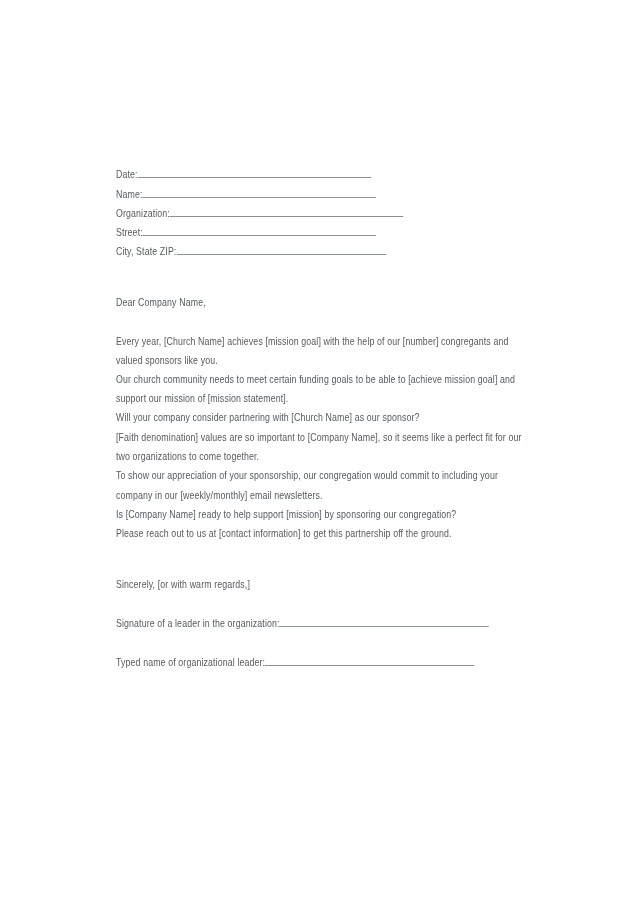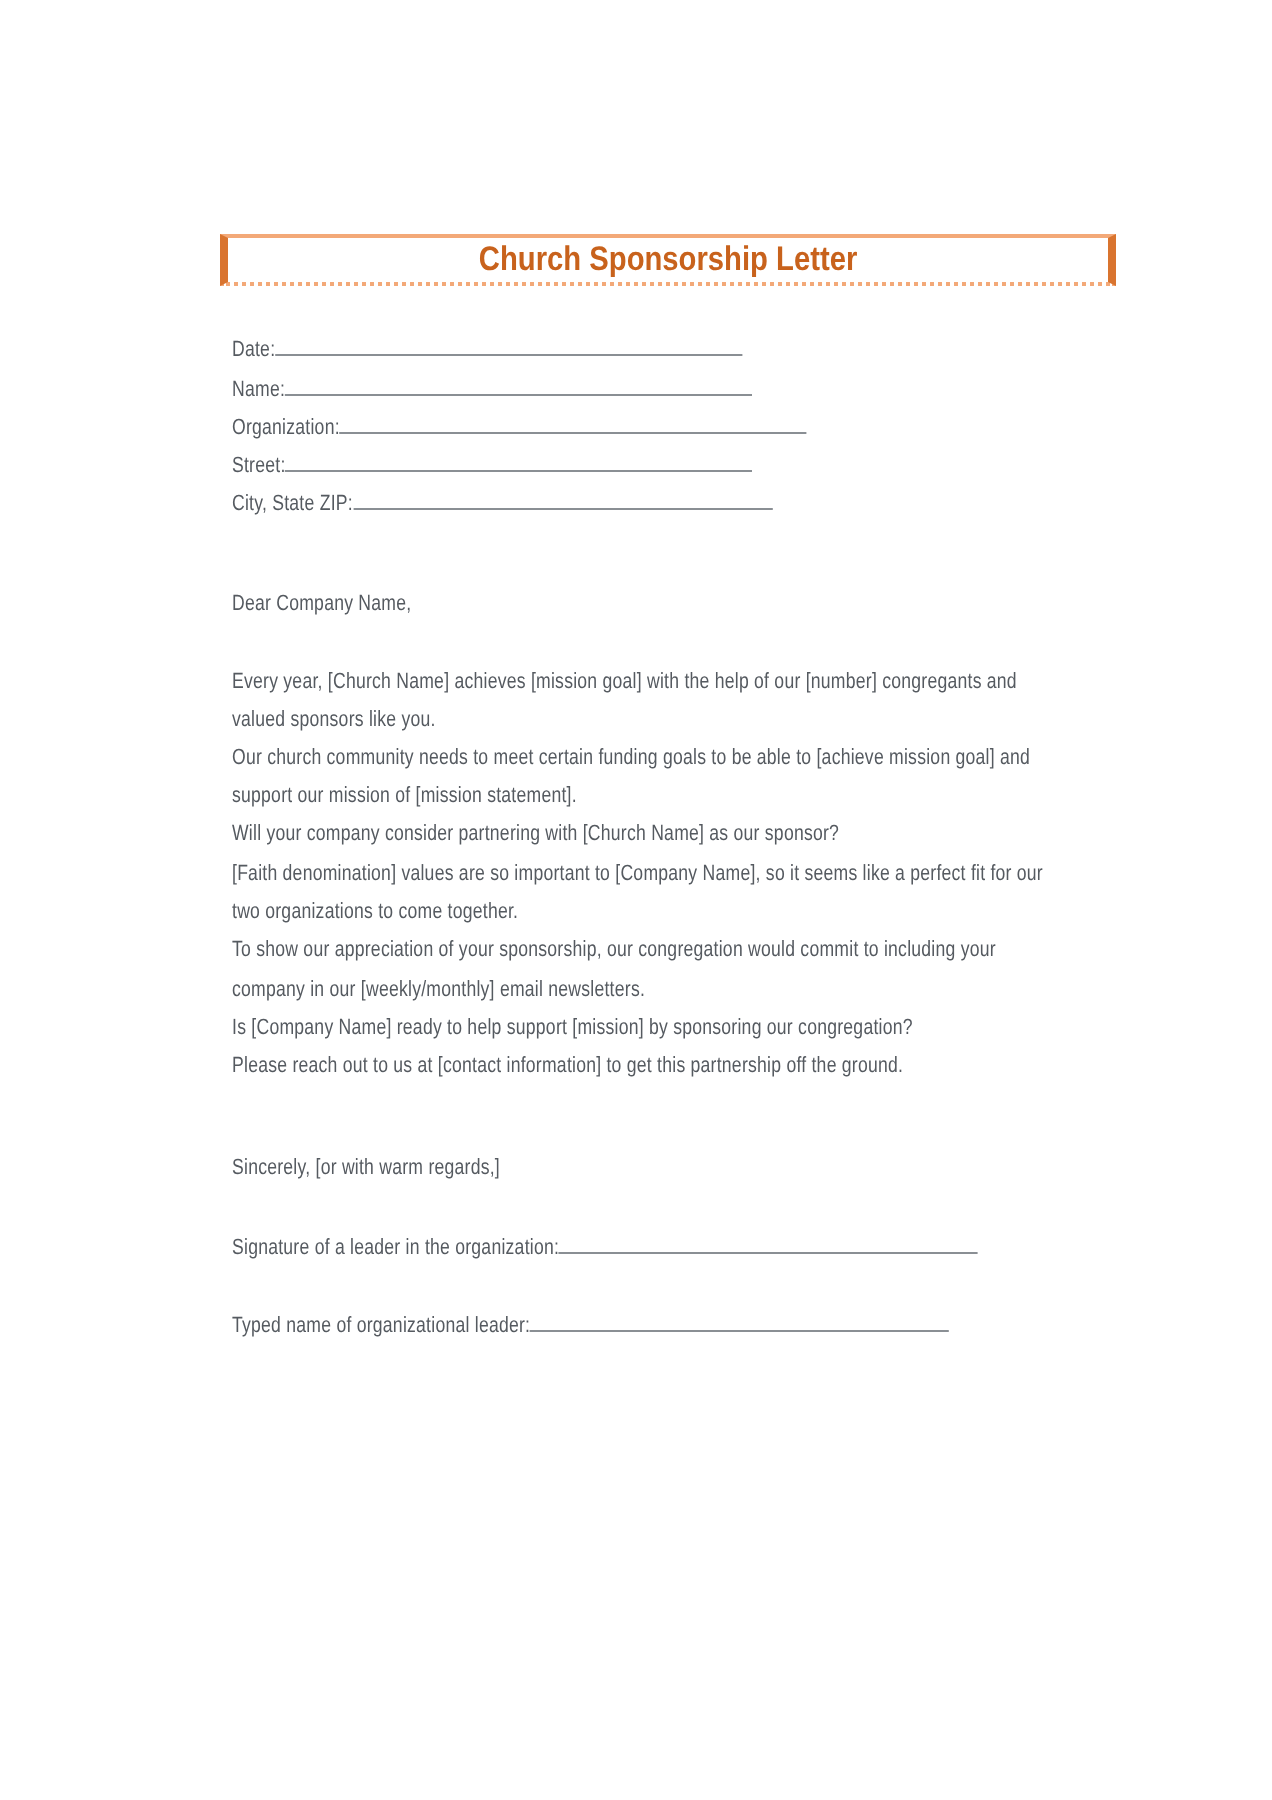--- a/index.html
+++ b/index.html
@@ -16,23 +16,20 @@
     .text { position: absolute; left: 116px; color: #555a60; font-size: 11px;
             line-height: 13px; white-space: nowrap; letter-spacing: 0.15px;
             transform-origin: left top; transform: scaleX(0.8); }
     .blank { display: inline-block; border-bottom: 1px solid #8a8f94; height: 9px; vertical-align: baseline; }
   </style>
 </head>
 <body>
 
 <div class="page">
 
-  <div class="title-box">
-    <span class="title-text">Church Sponsorship Letter</span>
-  </div>
 
   <div class="text" style="top:168px;">
     <span>Date:</span><span class="blank" style="width:292px;"></span>
   </div>
   <div class="text" style="top:188px;">
     <span>Name:</span><span class="blank" style="width:292px;"></span>
   </div>
   <div class="text" style="top:207px;">
     <span>Organization:</span><span class="blank" style="width:292px;"></span>
   </div>

